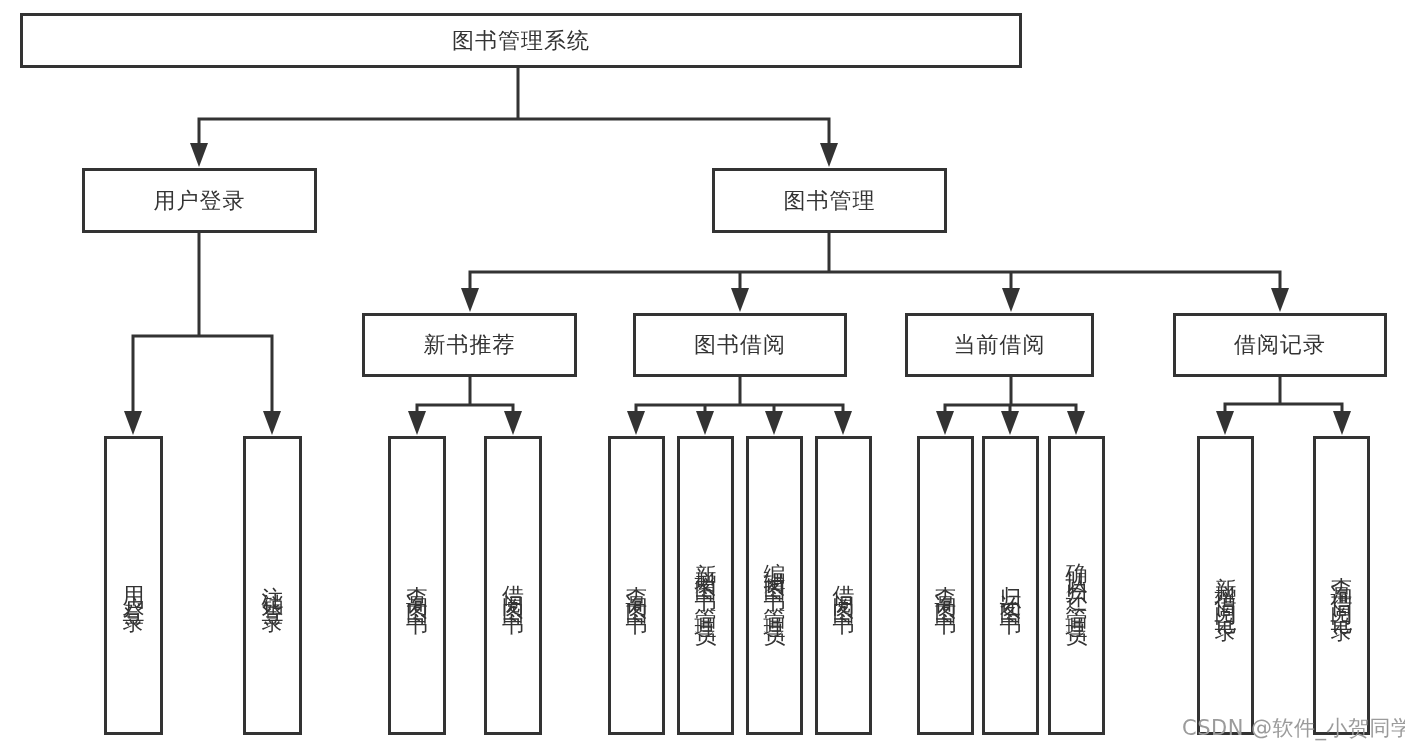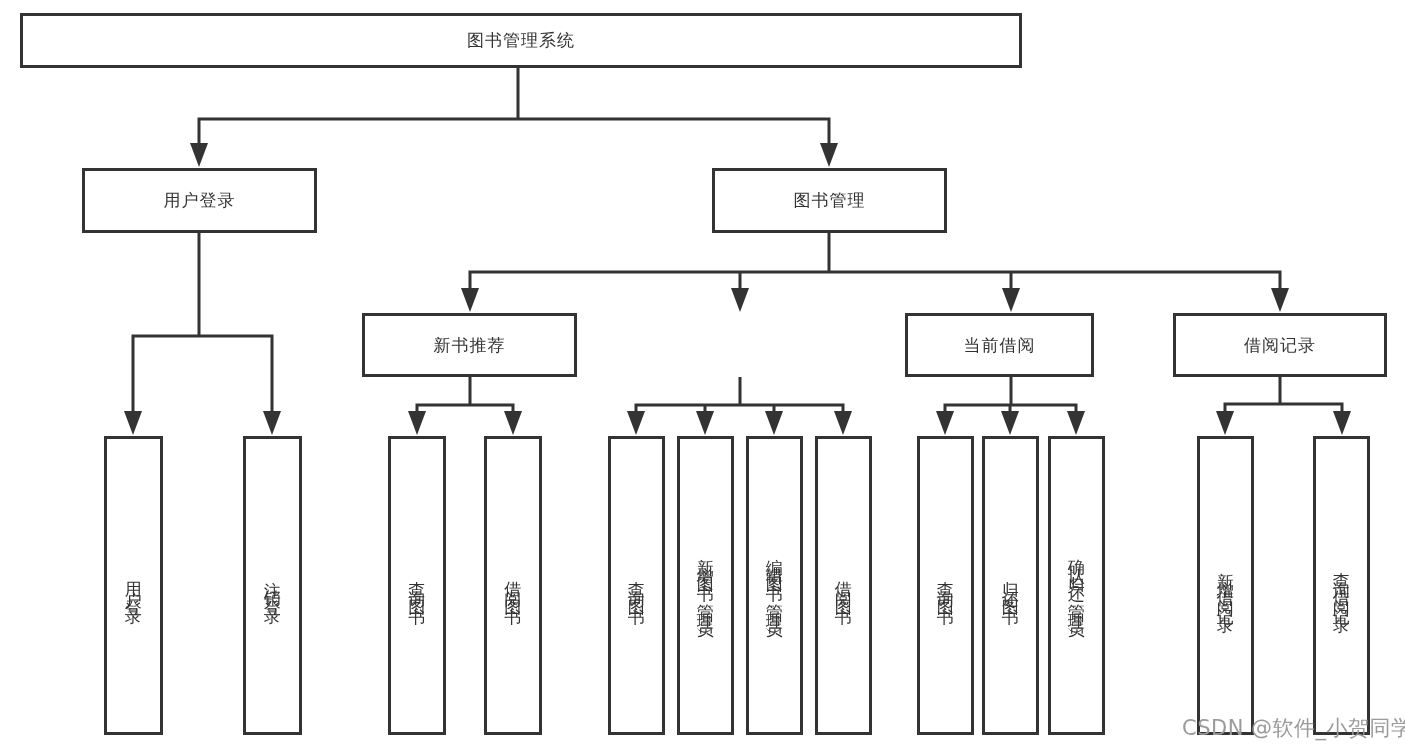--- a/index.html
+++ b/index.html
@@ -23,21 +23,21 @@
   .node{
     position:absolute;
     box-sizing:border-box;
     border:3px solid var(--line);
     background:#ffffff;
     display:flex;align-items:center;justify-content:center;
     z-index:2;
   }
   .node .lbl{
     color:var(--text);
-    font-size:17px;
+    font-size:22px;
     letter-spacing:1px;
     white-space:nowrap;
   }
   .leaf .lbl{
     writing-mode:vertical-lr;
     text-orientation:mixed;
     letter-spacing:9px;
     line-height:1.1;
     white-space:normal;
   }
@@ -121,20 +121,23 @@
   <div class="node" style="left:82px;top:168px;width:235px;height:65px">
     <span class="lbl">用户登录</span>
   </div>
   <div class="node" style="left:362px;top:313px;width:215px;height:64px">
     <span class="lbl">新书推荐</span>
   </div>
 
   <div class="node" style="left:712px;top:168px;width:235px;height:65px">
     <span class="lbl">图书管理</span>
   </div>
+  <div class="node" style="left:633px;top:313px;width:214px;height:64px">
+    <span class="lbl">图书借阅</span>
+  </div>
   <div class="node" style="left:905px;top:313px;width:189px;height:64px">
     <span class="lbl">当前借阅</span>
   </div>
   <div class="node" style="left:1173px;top:313px;width:214px;height:64px">
     <span class="lbl">借阅记录</span>
   </div>
 
   <div class="node leaf" style="left:104px;top:436px;width:59px;height:299px">
     <span class="lbl">用户登录</span>
   </div>

